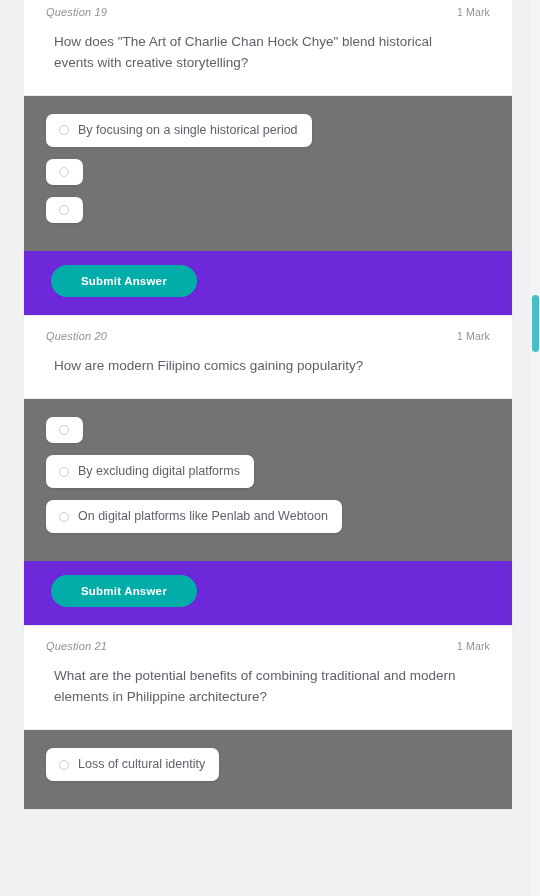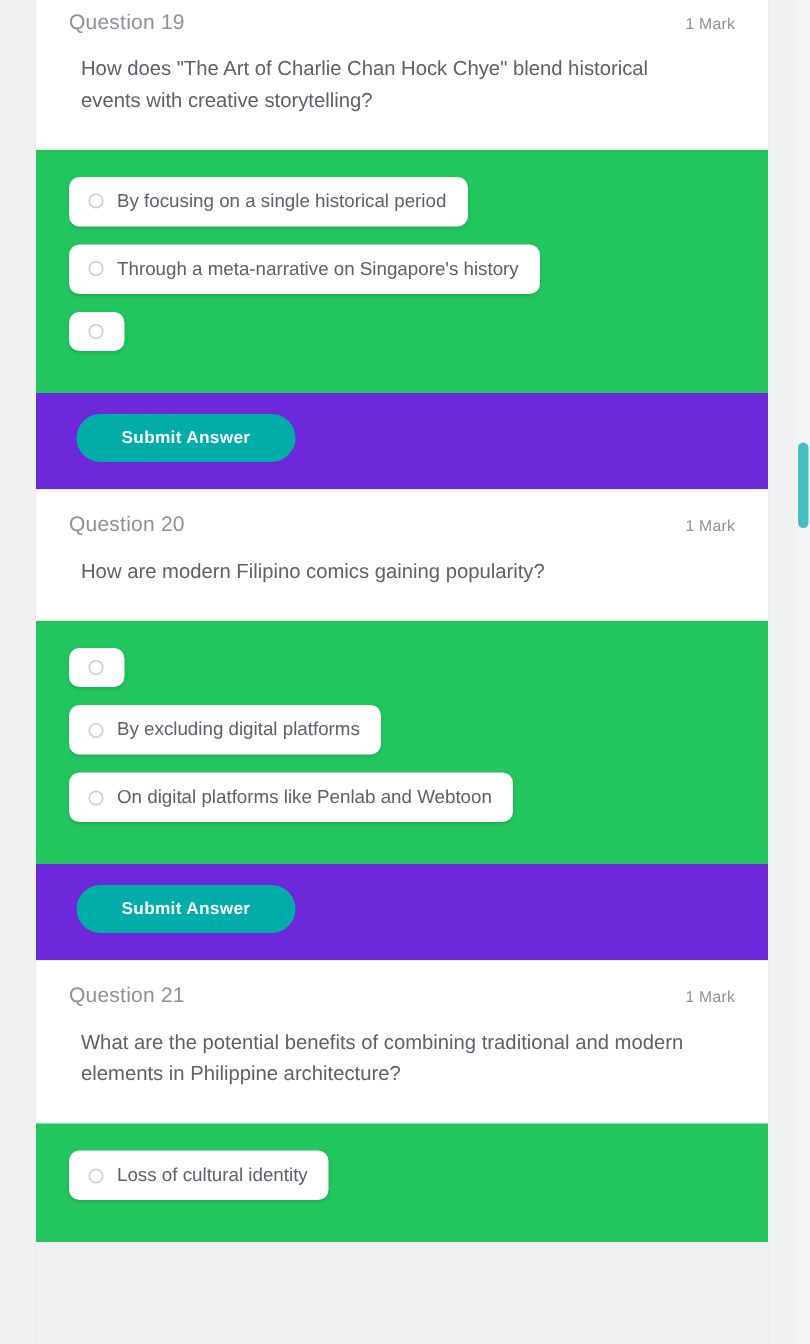--- a/index.html
+++ b/index.html
@@ -46,43 +46,44 @@
   }
 
   .question-meta {
     display: flex;
     justify-content: space-between;
     align-items: baseline;
     margin-bottom: 14px;
   }
 
   .question-number {
-    font-size: 14px;
+    font-size: 11px;
     color: #8d9199;
     letter-spacing: 0.15px;
+    font-style: italic;
   }
 
   .question-marks {
     font-size: 10.5px;
     color: #8d9199;
     letter-spacing: 0.15px;
   }
 
   .question-text {
     font-size: 13.5px;
     line-height: 1.52;
     color: #5d6169;
     padding-left: 8px;
     padding-right: 24px;
     font-weight: 400;
   }
 
   
   .options-area {
-    background: #22c55e;
+    background: #737373;
     padding: 18px 22px 16px 22px;
   }
 
   .option-row {
     display: flex;
     margin-bottom: 12px;
   }
 
   .option-card {
     display: inline-flex;
@@ -206,21 +207,20 @@
       <div class="options-area">
         <div class="option-row">
           <div class="option-card">
             <span class="radio-circle"></span>
             <span class="option-label">By focusing on a single historical period</span>
           </div>
         </div>
         <div class="option-row">
           <div class="option-card">
             <span class="radio-circle"></span>
-            <span class="option-label">Through a meta-narrative on Singapore's history</span>
           </div>
         </div>
         <div class="option-row">
           <div class="option-card">
             <span class="radio-circle"></span>
           </div>
         </div>
       </div>
       <div class="submit-row">
         <button class="submit-button">Submit Answer</button>

